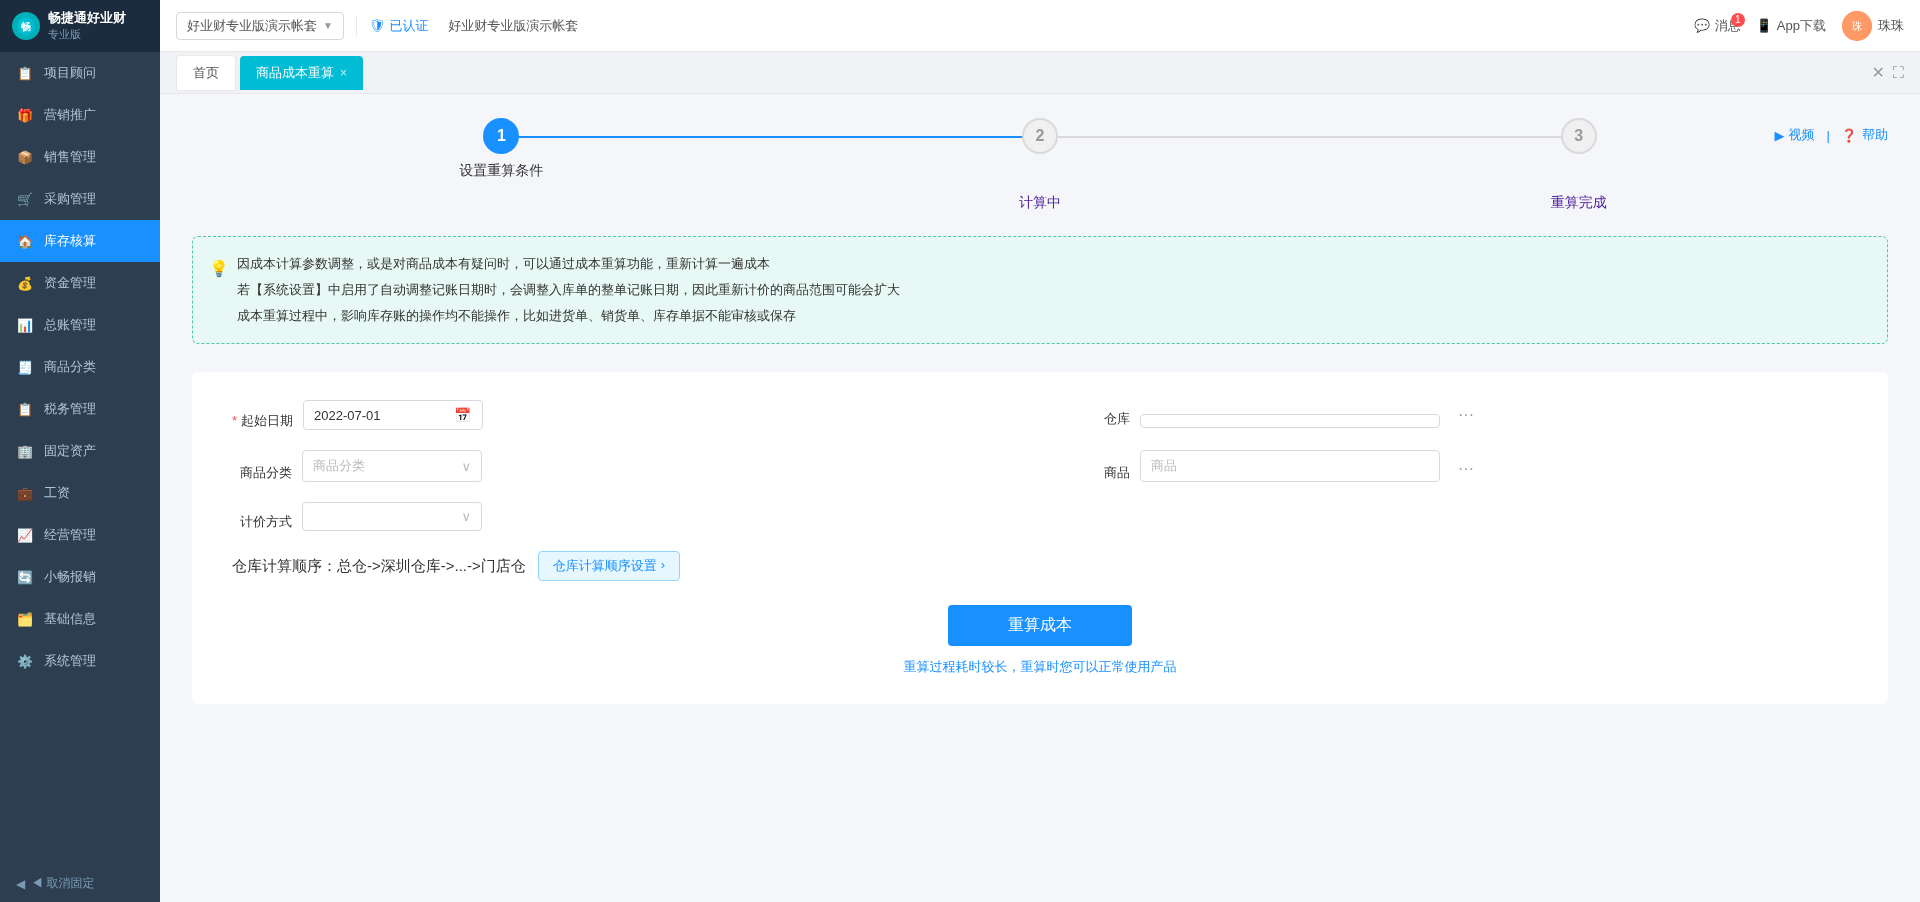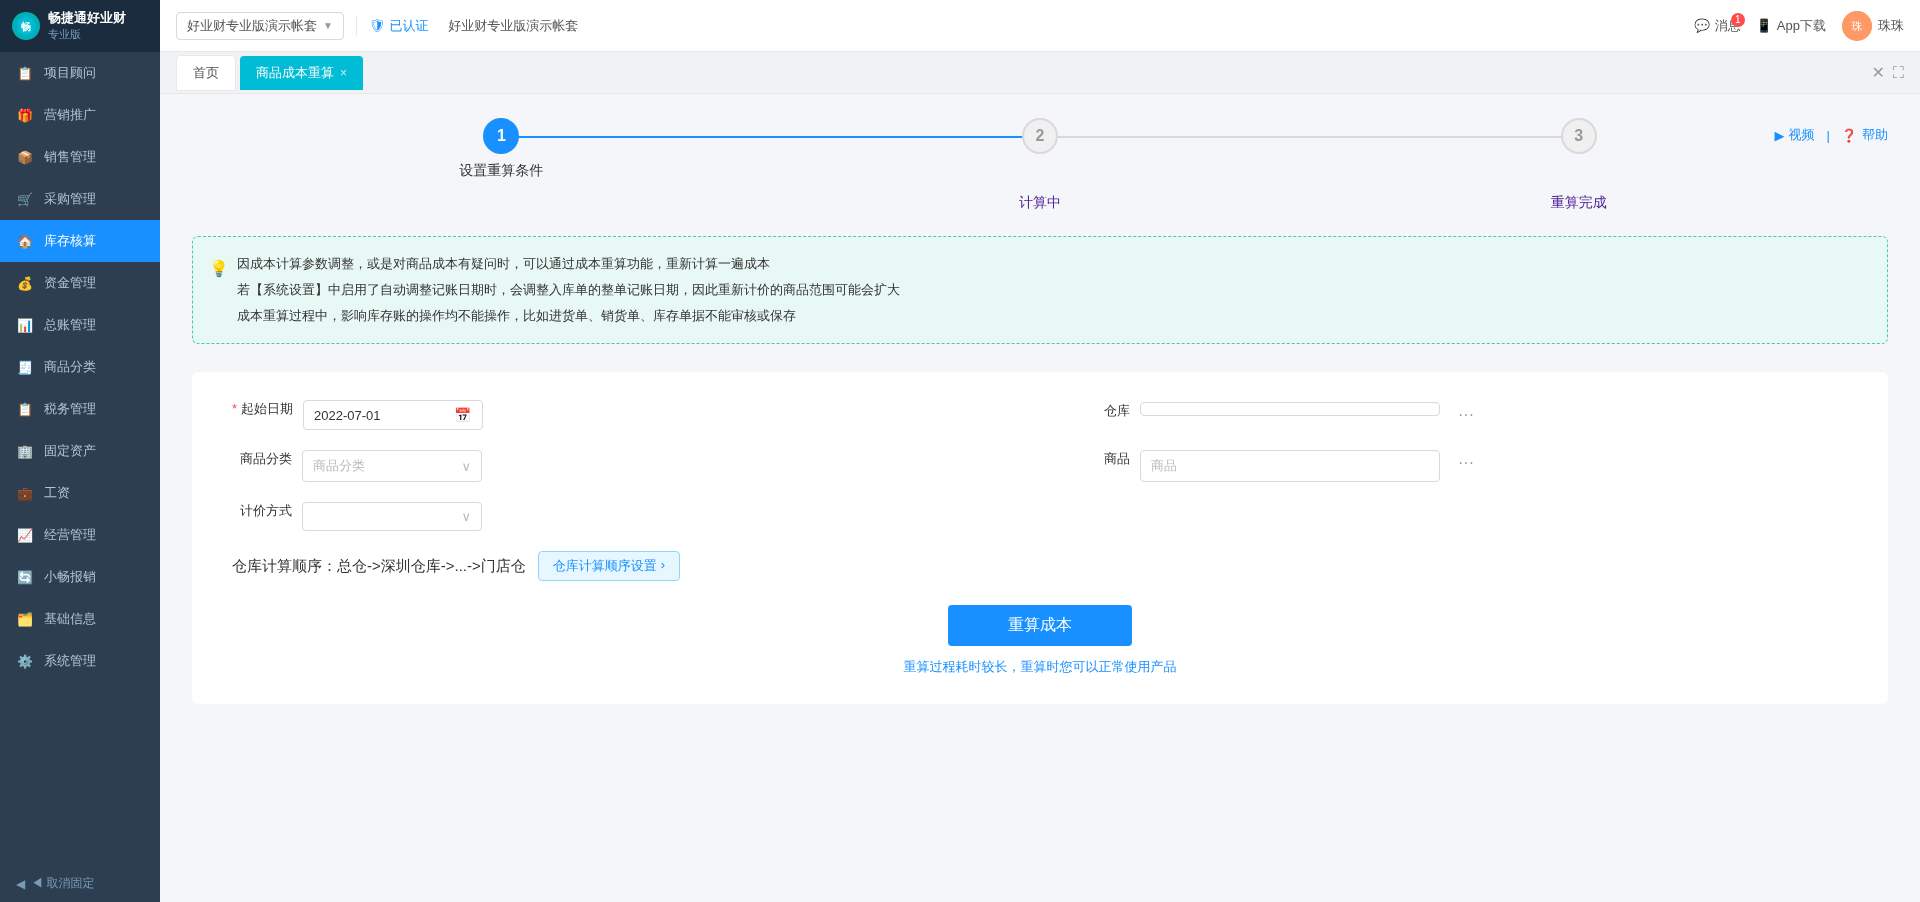--- a/index.html
+++ b/index.html
@@ -191,21 +191,21 @@
     }
     .notice-icon { color: #f5a623; font-size: 16px; flex-shrink: 0; margin-top: 2px; }
 
     
     .form-section { background: white; border-radius: 6px; padding: 28px 40px; }
     .form-row {
       display: flex; align-items: center; margin-bottom: 20px;
       gap: 0;
     }
     .form-group {
-      display: flex; align-items: flex-start; gap: 10px; flex: 1;
+      display: flex; align-items: flex-end; gap: 10px; flex: 1;
     }
     .form-label { color: #333; font-size: 13px; white-space: nowrap; min-width: 60px; text-align: right; }
     .form-label.required::before { content: '*'; color: #ff4d4f; margin-right: 4px; }
     .form-input {
       border: 1px solid #d9d9d9; border-radius: 4px;
       padding: 6px 10px; font-size: 13px; color: #333;
       min-width: 180px; display: flex; align-items: center; gap: 6px;
       cursor: pointer; background: white;
     }
     .form-input-icon { color: #999; font-size: 14px; }

